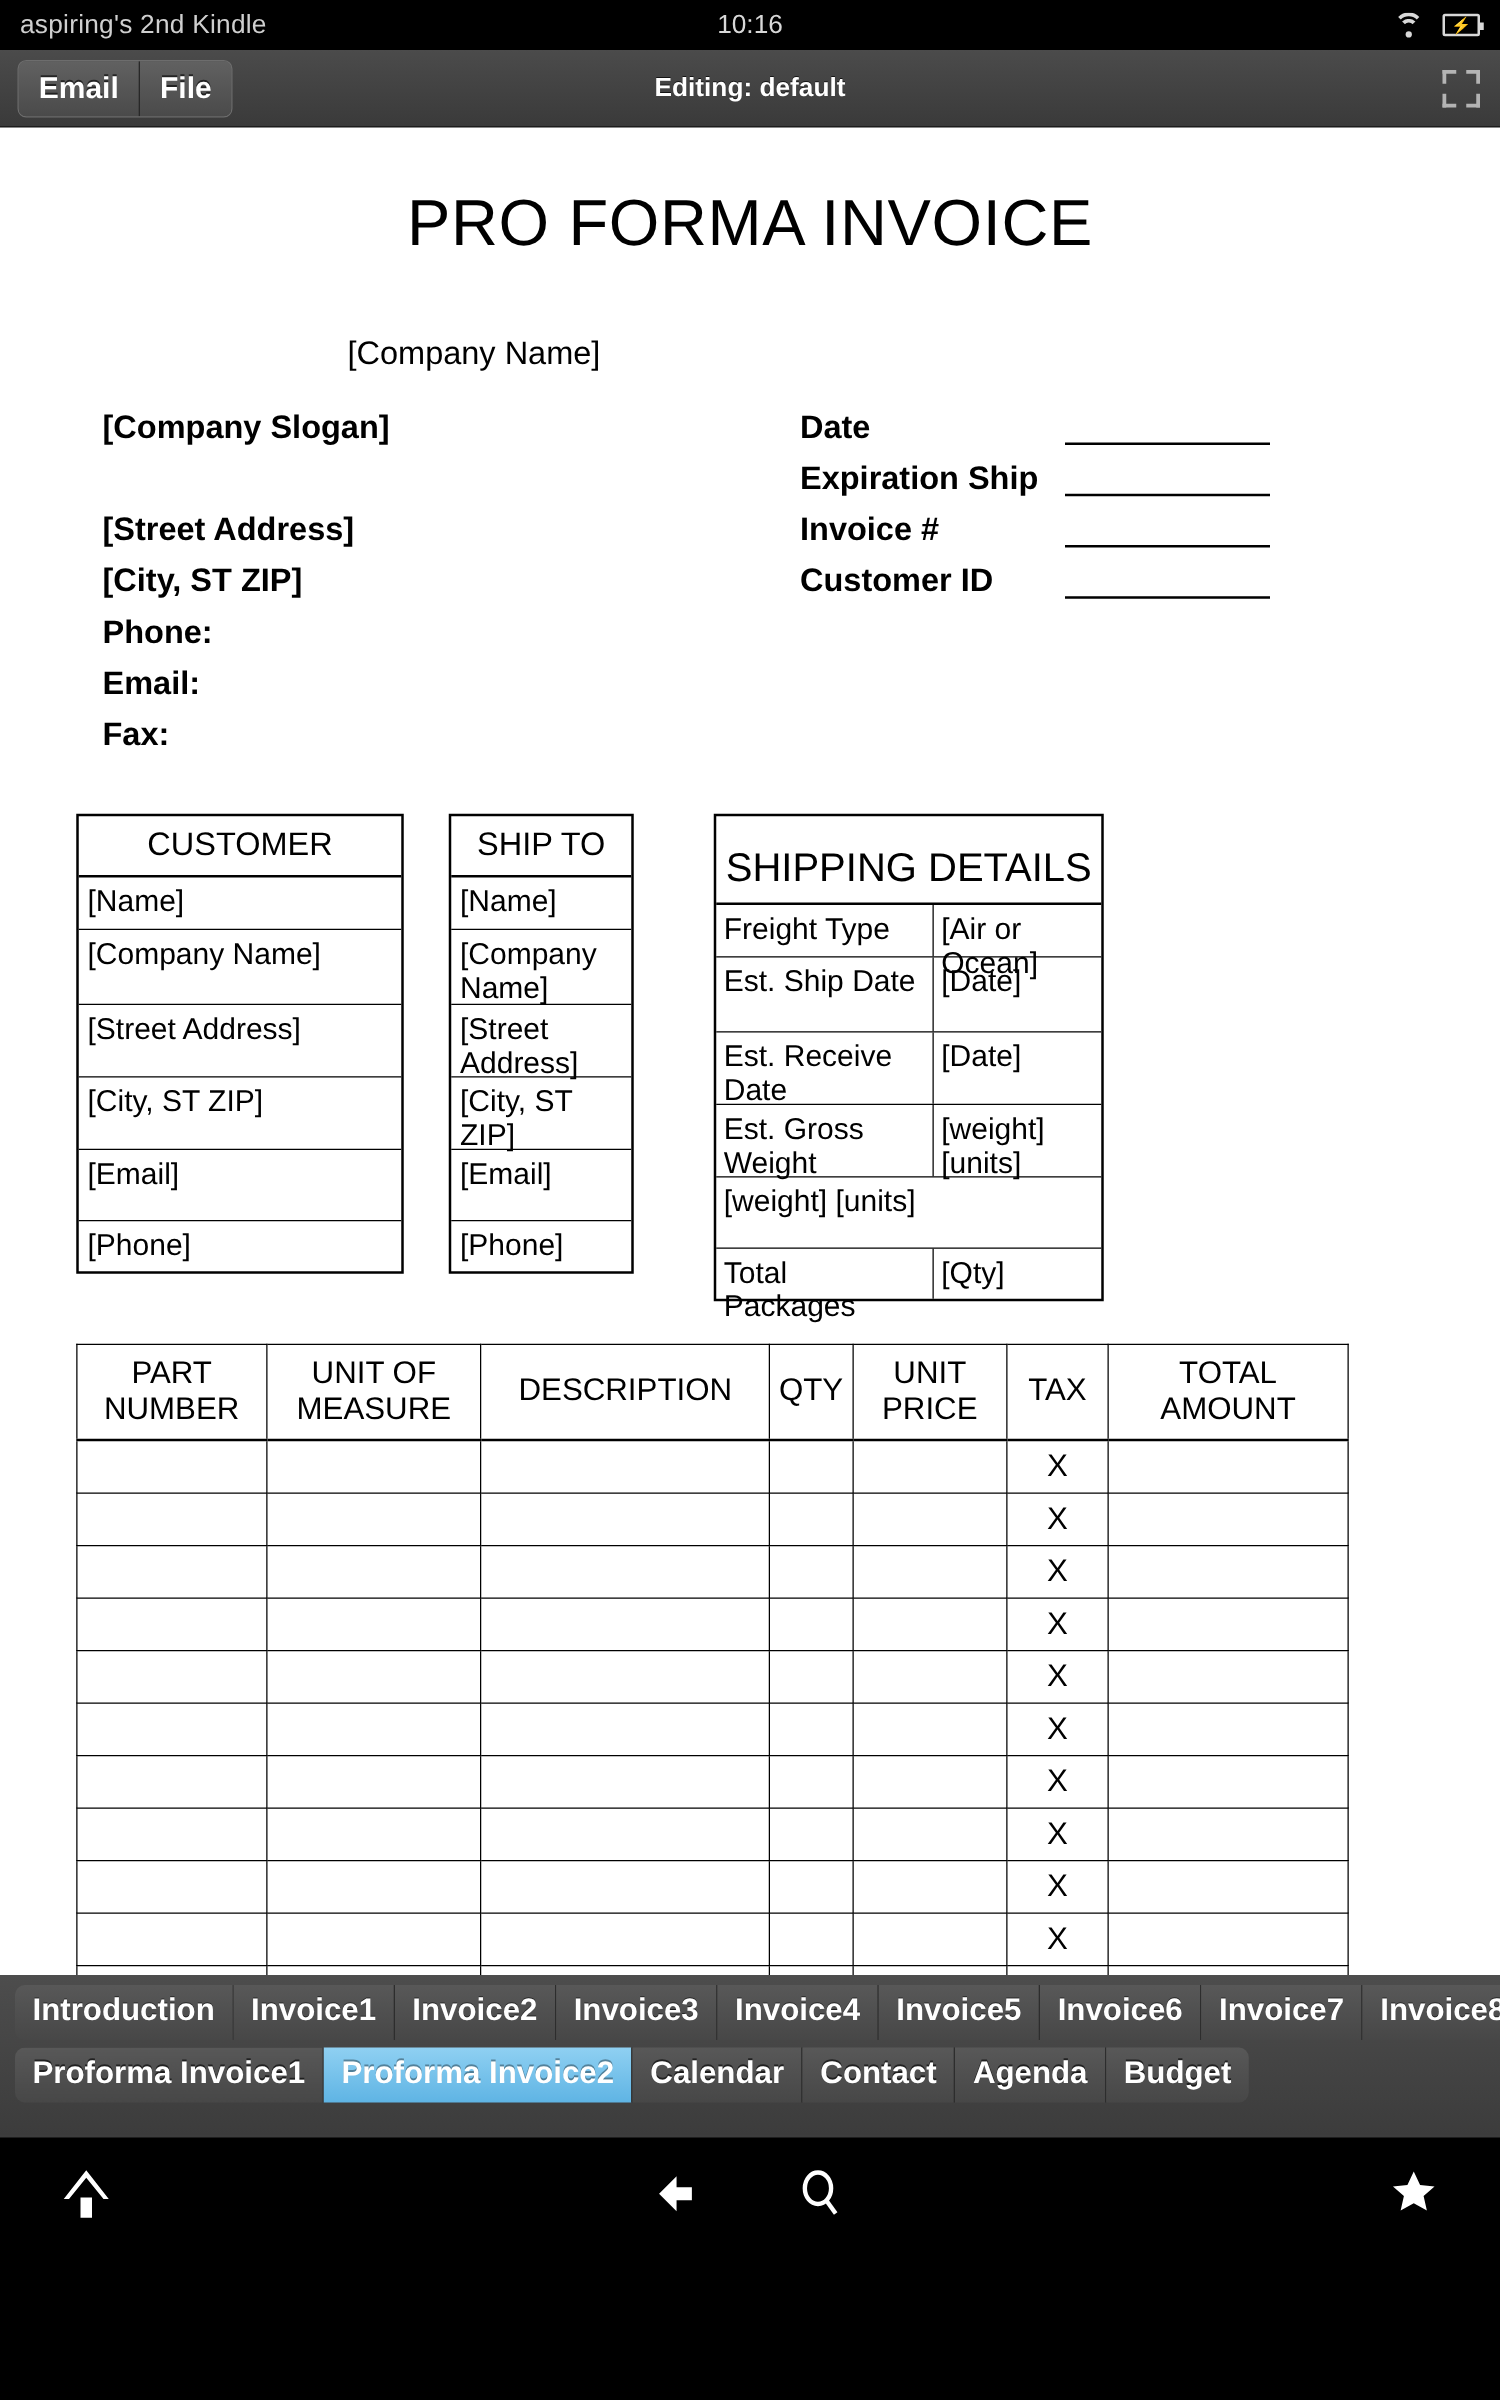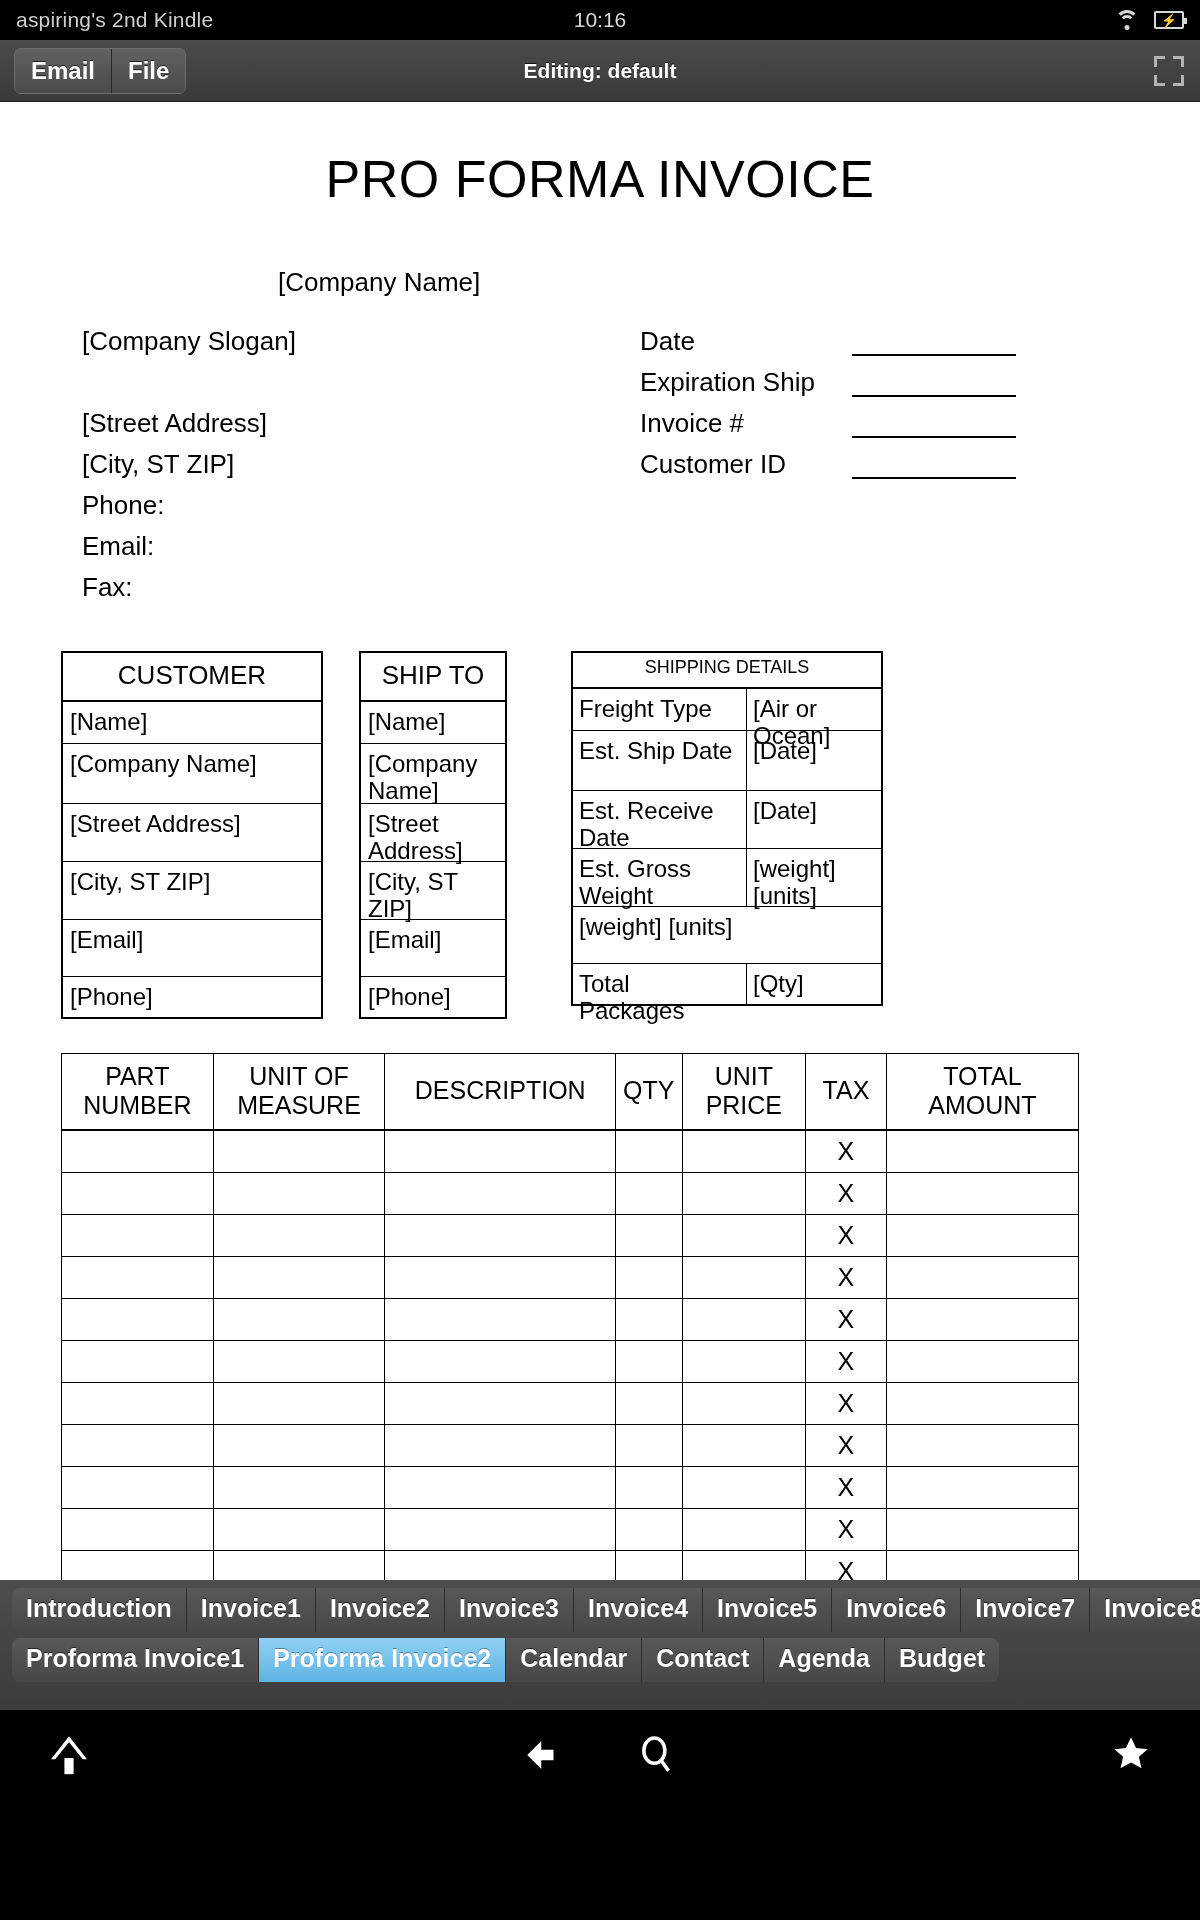--- a/index.html
+++ b/index.html
@@ -100,21 +100,21 @@
     position: relative; overflow: hidden;
     font-size: 25px;
   }
   .doc-title {
     text-align: center; font-size: 52px; letter-spacing: .5px;
     margin-top: 47px; font-weight: normal;
   }
   .company-name {
     margin-top: 58px; padding-left: 278px; font-size: 26px;
   }
-  .head-cols { display: flex; margin-top: 28px; }
+  .head-cols { display: flex; margin-top: 28px; font-weight: bold; }
   .head-left { width: 620px; padding-left: 82px; }
   .head-left div { height: 41px; font-size: 26px; }
   .head-left .gap { height: 41px; }
   .head-right { flex: 1; padding-left: 20px; }
   .hr-row {
     display: flex; align-items: flex-start;
     height: 41px;
   }
   .hr-label { width: 212px; font-size: 26px; }
   .hr-line {
@@ -134,21 +134,21 @@
   .info-box .bx-row {
     border-bottom: 1px solid #000; padding: 6px 7px;
     line-height: 1.13;
   }
   .info-box .bx-row:last-child { border-bottom: none; }
   .box-customer { width: 262px; }
   .box-shipto   { width: 148px; margin-left: 36px; }
   .box-shipdet  { width: 312px; margin-left: 64px; display: table; }
   .box-shipdet .sd-head {
     text-align: center; border-bottom: 2px solid #000;
-    padding: 4px 0 9px; font-size: 18px;
+    padding: 23px 0 9px; font-size: 32px;
   }
   .sd-row { display: flex; border-bottom: 1px solid #000; }
   .sd-row:last-child { border-bottom: none; }
   .sd-k { width: 174px; padding: 6px 6px; border-right: 1px solid #000; line-height: 1.13; }
   .sd-v { flex: 1; padding: 6px 6px; line-height: 1.13; }
 
   
   .items { margin: 34px 0 0 61px; border-collapse: collapse; width: 1018px; }
   .items th, .items td { border: 1px solid #000; }
   .items thead th {

